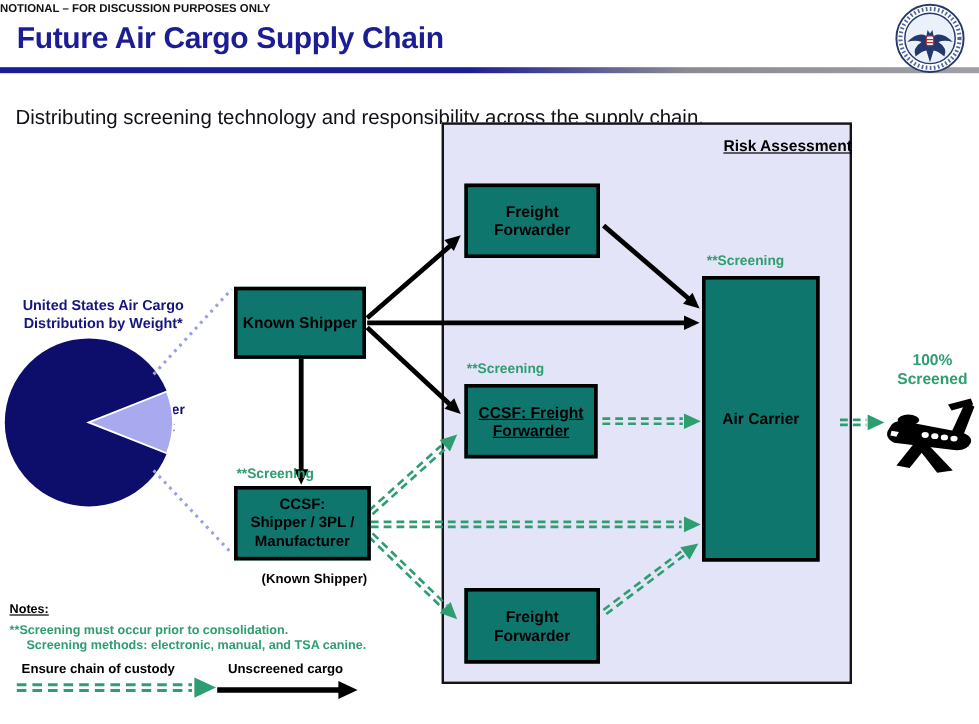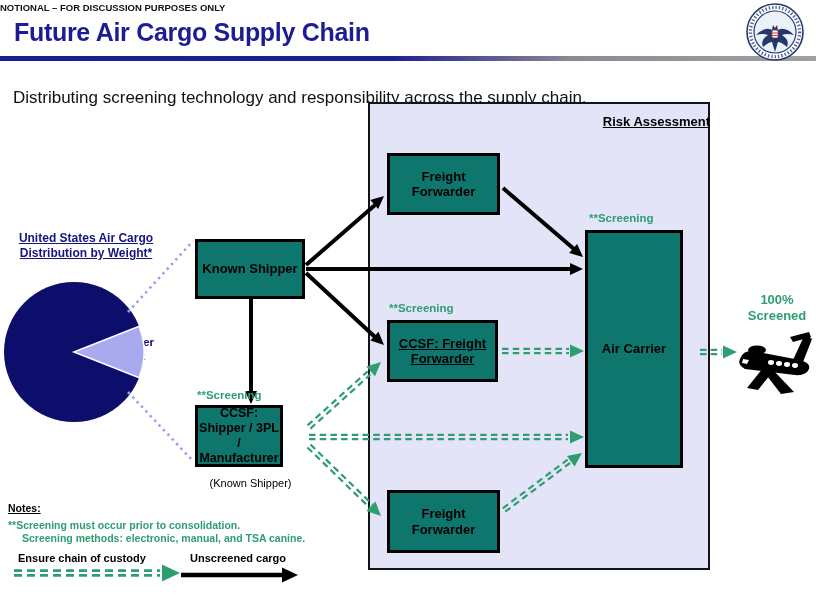--- a/index.html
+++ b/index.html
@@ -7,43 +7,43 @@
          font-family:"Liberation Sans",sans-serif;}
   .abs{position:absolute;}
   .pre{white-space:pre-line;}
   
   #notice{left:0;right:0;top:2px;text-align:left;font-size:9.5px;font-weight:bold;color:#111;}
   #title{left:14px;top:18px;font-size:25px;font-weight:bold;color:#1c1c94;letter-spacing:-0.3px;}
   #rule{left:0;top:56px;width:816px;height:5px;
         background:linear-gradient(to right,#1c1c94 0%,#1e1e96 48%,#8a8a92 70%,#a0a0a6 100%);}
   #subtitle{left:13px;top:66px;font-size:17px;color:#101018;margin-top:22px;}
   
-  #pie-title{left:2px;top:231px;width:168px;text-align:center;font-size:12px;font-weight:bold;
-             color:#15157e;text-decoration:underline;line-height:1.25;}
+  #pie-title{left:2px;top:247px;width:168px;text-align:center;font-size:12px;font-weight:bold;
+             color:#15157e;line-height:1.25;}
   #pie-label-allcargo{left:8px;top:328px;width:74px;text-align:center;color:#fff;
              font-size:11.5px;font-weight:bold;line-height:1.3;}
   #pie-label-passenger{left:86px;top:335px;width:78px;text-align:center;color:#0d0d6b;
              font-size:11.5px;font-weight:bold;line-height:1.25;}
   
   #risk-box{left:368px;top:102px;width:342px;height:468px;background:#e4e4f8;border:2px solid #141414;box-sizing:border-box;}
   #risk-title{left:368px;top:114px;width:342px;text-align:right;font-size:13px;font-weight:bold;
               color:#000;text-decoration:underline;}
   
   .node{background:#0f766e;border:3.5px solid #000;box-sizing:border-box;display:flex;
         align-items:center;justify-content:center;text-align:center;font-weight:bold;
         color:#000;font-size:13px;line-height:1.18;z-index:6;}
   #box-known-shipper{left:195px;top:239px;width:110px;height:60px;}
   #box-ff-top{left:387px;top:153px;width:113px;height:62px;}
   #box-ccsf-ff{left:387px;top:320px;width:111px;height:62px;text-decoration:underline;}
   #box-air-carrier{left:585px;top:230px;width:98px;height:238px;}
-  #box-ccsf-shipper{left:195px;top:405px;width:88px;height:62px;font-size:12.5px;line-height:1.22;}
+  #box-ccsf-shipper{left:195px;top:405px;width:114px;height:62px;font-size:12.5px;line-height:1.22;}
   #box-ff-bottom{left:387px;top:490px;width:113px;height:63px;}
   .screening{font-size:11.5px;font-weight:bold;color:#2e9e70;z-index:7;}
   #scr-air{left:589px;top:212px;} #scr-ccsf-ff{left:389px;top:302px;} #scr-ccsf-sh{left:197px;top:389px;}
-  #ks-note{left:195px;top:477px;width:111px;text-align:center;font-size:11px;font-weight:normal;color:#000;}
+  #ks-note{left:195px;top:477px;width:111px;text-align:right;font-size:11px;font-weight:bold;color:#000;}
   #outcome{left:740px;top:292px;width:74px;text-align:center;font-size:13px;font-weight:bold;
            color:#2e9e70;line-height:1.25;}
   
   #notes-head{left:8px;top:502px;font-size:10.5px;font-weight:bold;color:#000;text-decoration:underline;}
   #note1{left:8px;top:519px;font-size:10.5px;font-weight:bold;color:#2e9e70;}
   #note2{left:22px;top:532px;font-size:10.5px;font-weight:bold;color:#2e9e70;}
   #leg1{left:18px;top:552px;font-size:11px;font-weight:bold;color:#000;}
   #leg2{left:190px;top:552px;font-size:11px;font-weight:bold;color:#000;}
   svg{display:block;}
   #arrows{left:0;top:0;z-index:5;pointer-events:none;}

